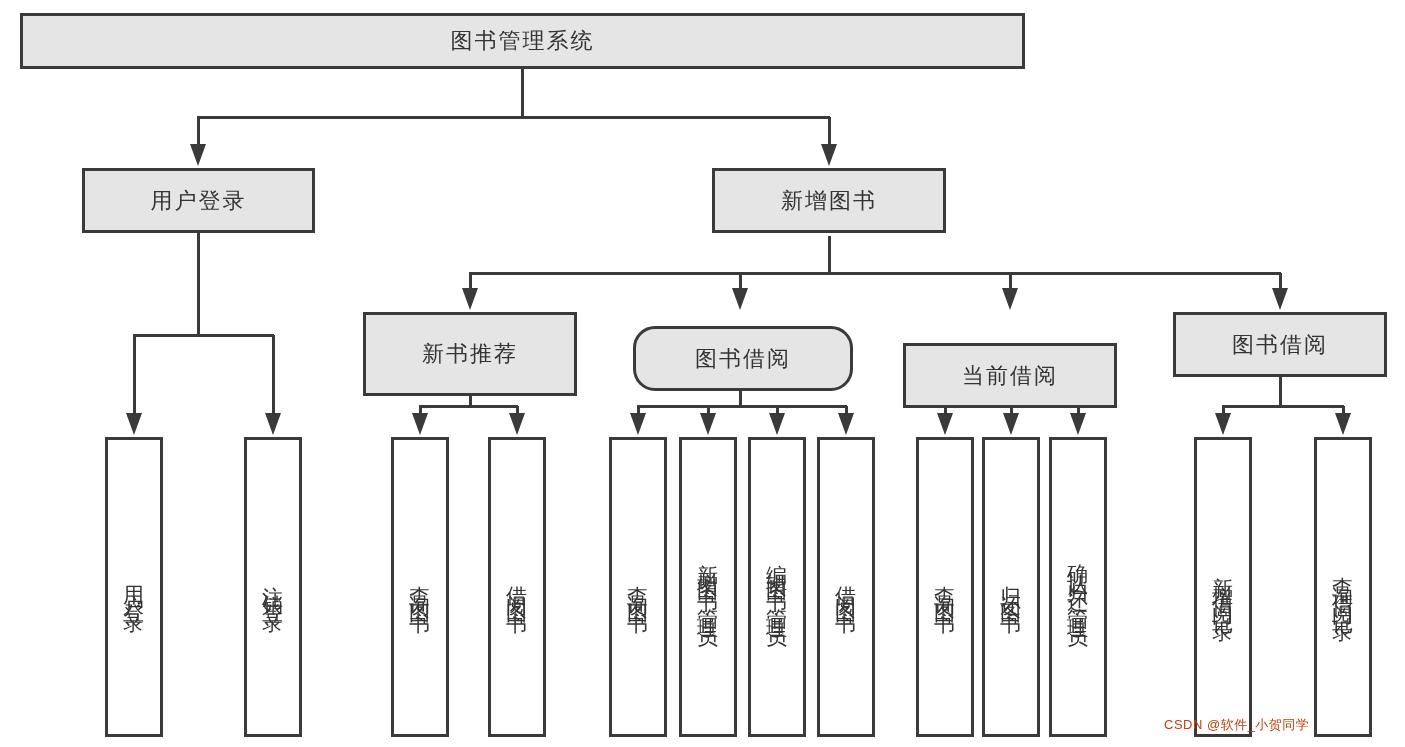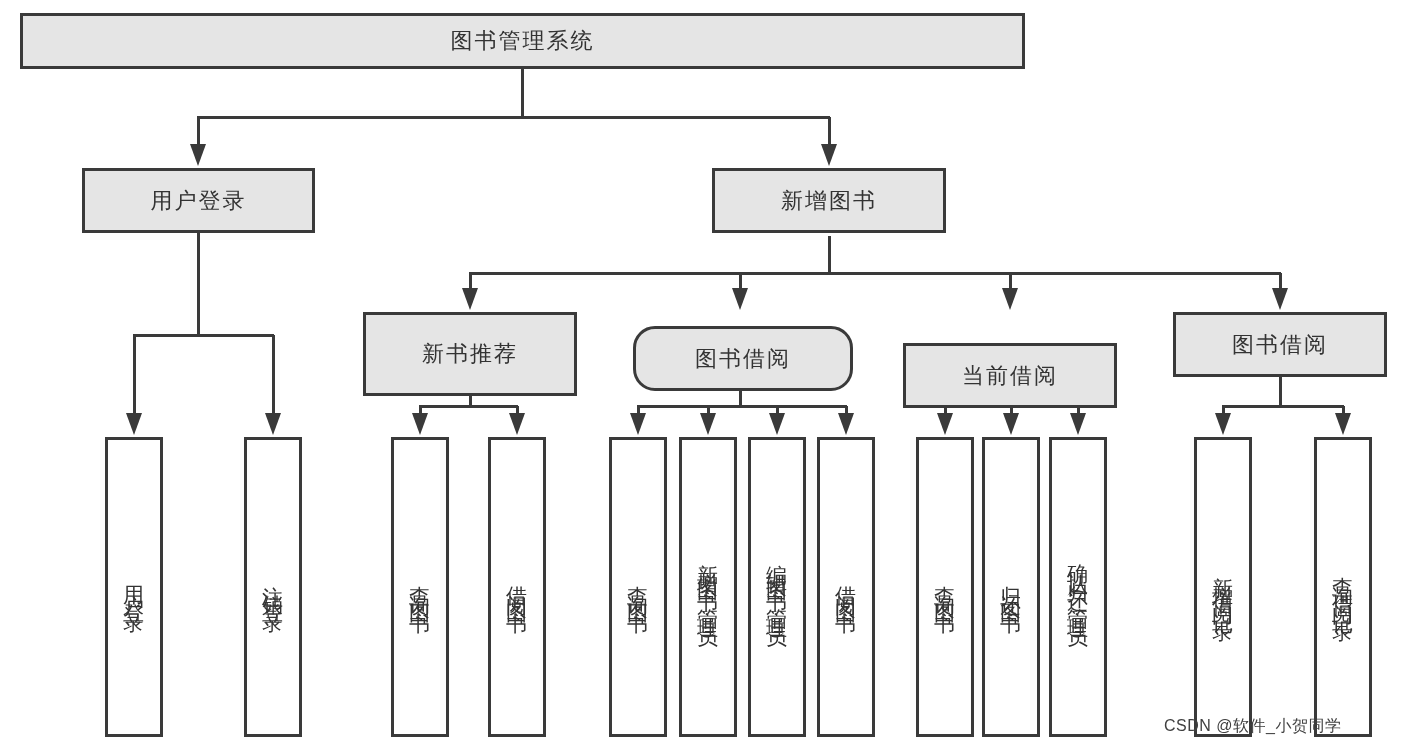--- a/index.html
+++ b/index.html
@@ -34,23 +34,23 @@
     writing-mode:vertical-rl;
     font-size:21px;
     letter-spacing:9px;
     line-height:1;
     color:#333333;
     white-space:nowrap;
   }
   #watermark{
     position:absolute;
     left:1164px;top:716px;
-    font-size:16px;
+    font-size:13px;
     letter-spacing:0.5px;
-    color:#404040;
+    color:#c2410c;
     z-index:3;
     white-space:nowrap;
   }
 </style>
 </head>
 <body>
 
 <div id="stage">
 
   <svg id="connectors" width="1405" height="747" viewBox="0 0 1405 747">

